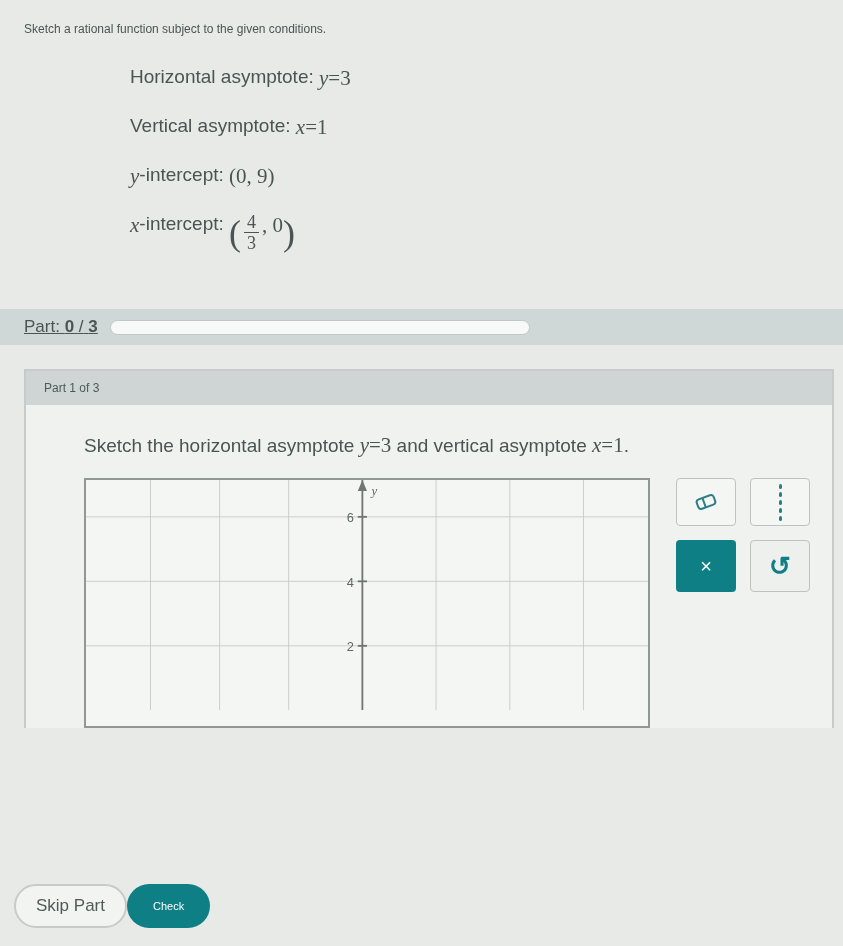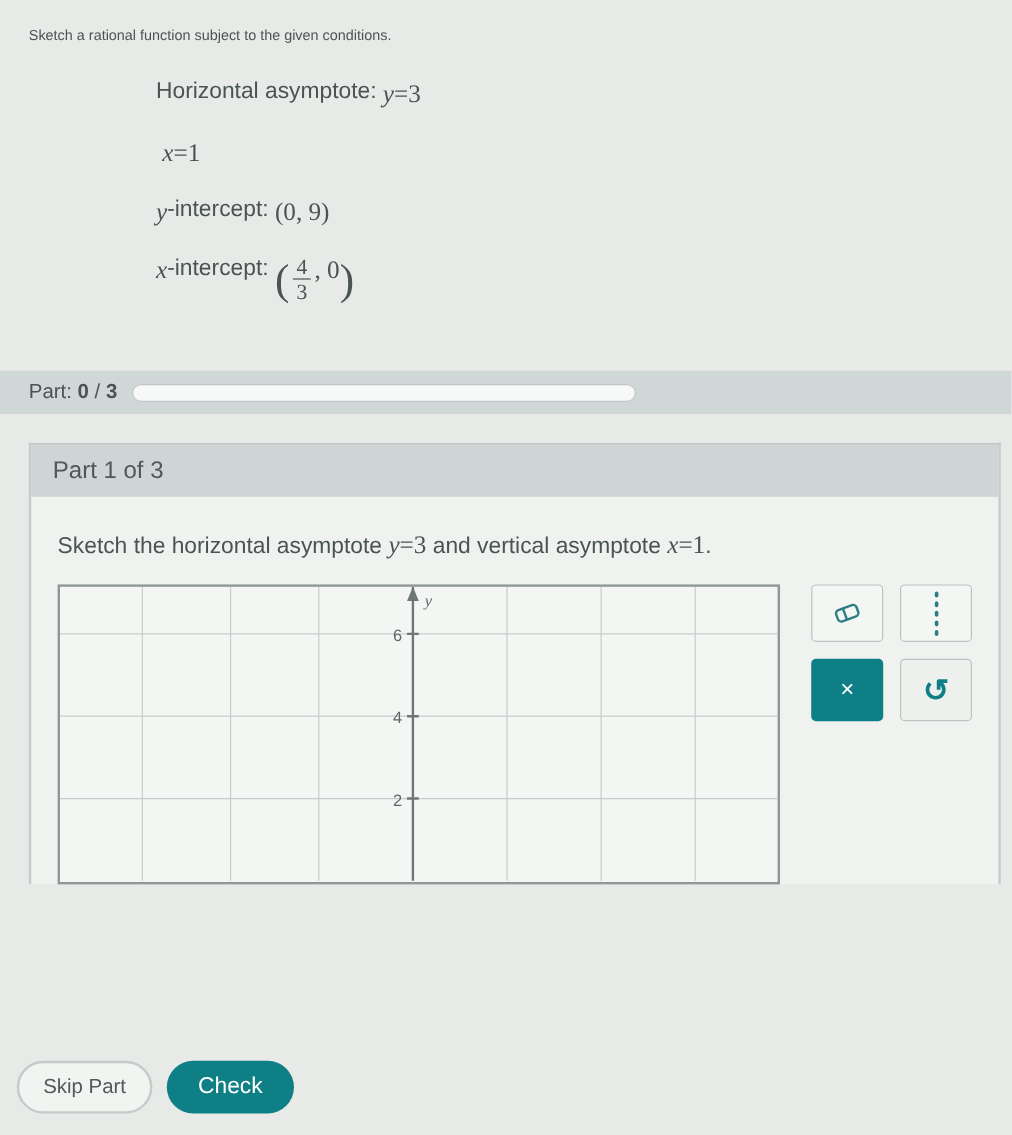--- a/index.html
+++ b/index.html
@@ -32,35 +32,35 @@
 .frac .den { border-top: 1.5px solid #4a5553; padding: 1px 3px 0 3px; }
 .paren {
   font-family: "Times New Roman", serif; font-size: 36px; font-weight: 300;
   position: relative; top: -1px;
 }
 .progress-row {
   display: flex; align-items: center; gap: 12px;
   background: #d0d7d7; height: 36px; padding: 0 24px;
   margin: 12px 0 24px 0;
 }
-.progress-label { font-size: 17px; color: #4a5553; }
+.progress-label { font-size: 17px; color: #4a5553; text-decoration: underline; }
 .progress-label b { font-weight: bold; }
 .progress-track {
   flex: 0 0 420px; height: 15px; border-radius: 8px;
   background: #f7f9f8; border: 1px solid #c0c7c6;
 }
 .part-box {
   margin: 0 0 0 24px; border: 2px solid #c6cccb; border-bottom: none;
   background: #f0f2f0;
   width: 810px;
 }
 .part-header {
-  background: #cfd5d4; padding: 10px 18px; font-size: 20px; color: #4e5957;
-}
-.part-body { padding: 28px 22px 0 22px; }
+  background: #cfd5d4; padding: 10px 18px; font-size: 12px; color: #4e5957;
+}
+.part-body { padding: 28px 22px 0 22px; margin-left: 36px; }
 .instr { font-size: 19px; margin-bottom: 20px; }
 .stage { display: flex; gap: 26px; align-items: flex-start; }
 .graph-wrap {
   border: 2px solid #8f9896;
   background: #f4f6f4;
   width: 610px; height: 250px;
   position: relative;
 }
 .graph-svg { position: absolute; inset: 0; }
 .tools-col { display: flex; flex-direction: column; gap: 14px; }
@@ -72,50 +72,50 @@
   color: #2a7e84;
 }
 .tool-btn {
   width: 60px; height: 52px; background: #0f7f86;
   border-radius: 4px; display: flex; align-items: center; justify-content: center;
   color: #fff; font-size: 20px;
 }
 .tool-btn.lt { background: #eef0ee; color: #0f7f86; border: 1px solid #bcc3c1; }
 .bottom-row {
   position: absolute; bottom: 18px; left: 14px;
-  display: flex; gap: 12px; 
+  display: flex; 
 }
 .skip-btn {
   border: 2px solid #c4cbc9; background: #f2f4f2; color: #505a58;
   padding: 10px 20px; border-radius: 24px; font-size: 17px;
 }
 .check-btn {
   border: none; background: #0f7f86; color: #fff;
-  padding: 11px 26px; border-radius: 24px; font-size: 19px;
+  padding: 11px 26px; border-radius: 24px; font-size: 11px;
   font-weight: 500;
 }
 .dashed-vert {
   display: inline-flex; flex-direction: column; gap: 3px;
 }
 .dashed-vert span { width: 3px; height: 5px; background: #2a7e84; border-radius: 2px; }
 </style>
 </head>
 <body>
 
 <div class="prompt">Sketch a rational function subject to the given conditions.</div>
 
 <div class="conditions">
   <div class="line">
     <span>Horizontal asymptote:</span>&nbsp;
     <span class="mi">y</span>
     <span class="mn">=</span>
     <span class="mn">3</span>
   </div>
   <div class="line">
-    &nbsp;
+    <span>Vertical asymptote:</span>&nbsp;
     <span class="mi">x</span>
     <span class="mn">=</span>
     <span class="mn">1</span>
   </div>
   <div class="line">
     <span class="mi">y</span>
     <span>-intercept:</span>&nbsp;
     <span class="mn">(0, 9)</span>
   </div>
   <div class="line">

